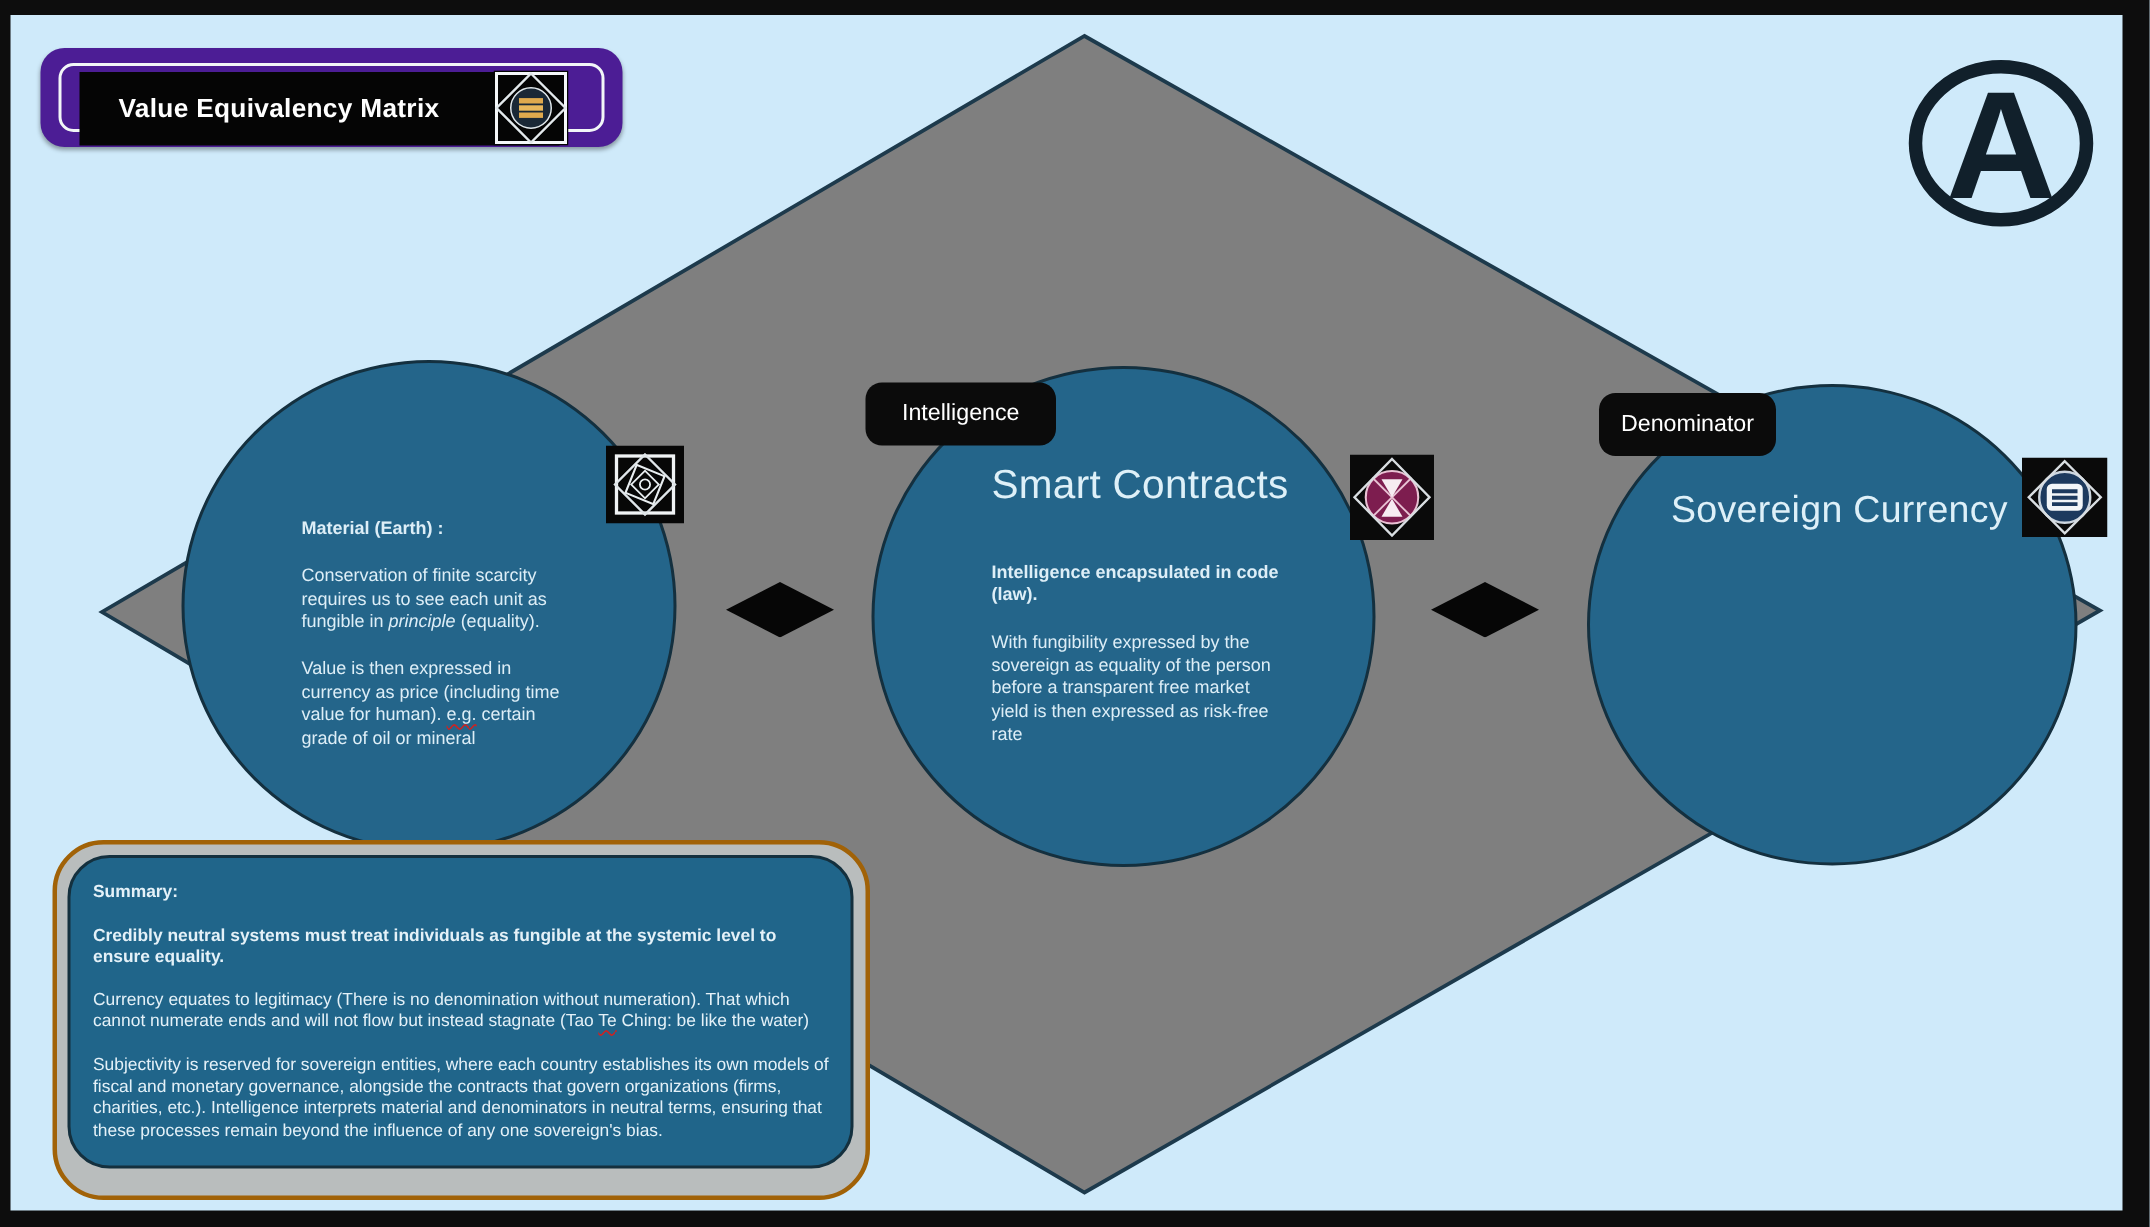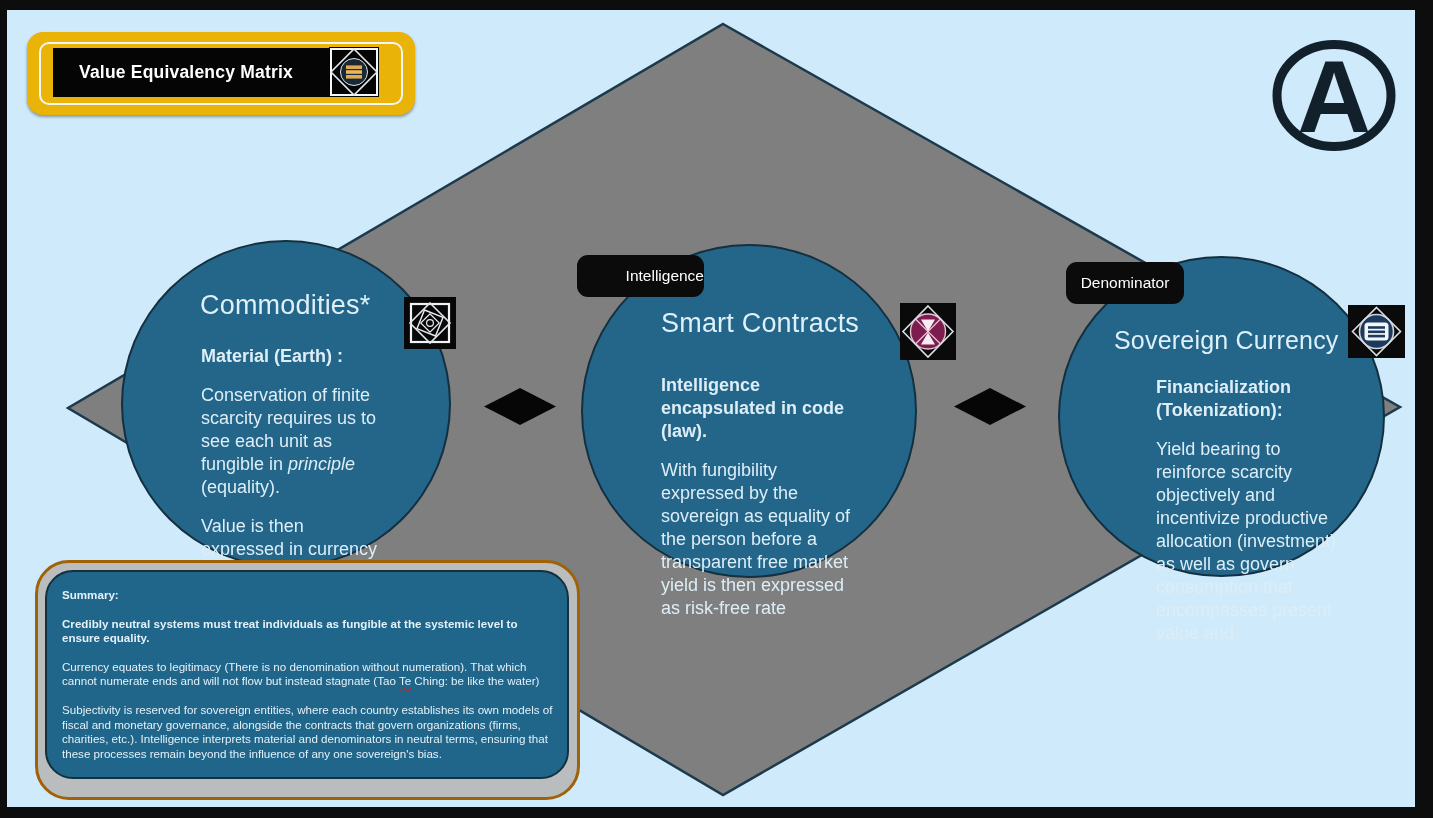--- a/index.html
+++ b/index.html
@@ -14,32 +14,32 @@
   .bgsvg{position:absolute;left:0;top:0;z-index:1;}
   .connector{
     position:absolute;width:72px;height:37px;background:#060606;z-index:3;
     clip-path:polygon(50% 0,100% 50%,50% 100%,0 50%);
   }
   .node{
     position:absolute;border-radius:50%;background:#24658a;border:2px solid #14303f;
     box-sizing:border-box;z-index:2;color:#ddeef7;
   }
   .node .ntitle{position:absolute;font-size:27px;letter-spacing:.2px;color:#def0f8;white-space:nowrap;}
-  .node .ncontent{position:absolute;font-size:18px;line-height:1.28;}
+  .node .ncontent{position:absolute;font-size:12px;line-height:1.28;}
   .node .ncontent p{margin:0 0 16px 0;}
   .node .nhead{font-weight:bold;}
   .it{font-style:italic;margin-top:16px;}
   .misspell{text-decoration:underline wavy #cc2222;text-decoration-thickness:1px;text-underline-offset:2px;}
   .tag{
     position:absolute;background:#0b0b0b;color:#fff;border-radius:11px;z-index:6;
     display:flex;align-items:center;justify-content:center;font-size:15.5px;height:42px;
   }
   .iconbox{position:absolute;z-index:7;line-height:0;}
   .titlebar{
-    position:absolute;left:27px;top:32px;width:388px;height:83px;background:#eab308;
+    position:absolute;left:27px;top:32px;width:388px;height:66px;background:#4c1d95;
     border-radius:16px;z-index:10;box-shadow:0 2px 3px rgba(0,0,0,.35);text-align:center;
   }
   .titlebar .wborder{
     position:absolute;left:12px;top:10px;right:12px;bottom:10px;
     border:2.5px solid #f2f6f8;border-radius:10px;
   }
   .titlebar .blackbox{
     position:absolute;left:26px;top:16px;width:320px;height:49px;background:#050505;
     display:flex;align-items:center;
   }
@@ -64,21 +64,20 @@
 <div class="canvas">
 
   <svg class="bgsvg" width="1433" height="818" viewBox="0 0 1433 818">
     <polygon points="723,24 1400,407 723,795 68,408" fill="#7f7f7f" stroke="#1d3a4c" stroke-width="2.5"></polygon>
   </svg>
 
   <div class="connector" style="left:484px;top:388px;"></div>
   <div class="connector" style="left:954px;top:388px;"></div>
 
   <div class="node" style="left:121px;top:240px;width:330px;height:328px;">
-    <div class="ntitle" style="left:77px;top:48px;">Commodities*</div>
     <div class="ncontent" style="left:78px;top:103px;width:178px;">
       <p class="nhead">Material (Earth) :</p>
       <p>
         <span>Conservation of finite scarcity requires us to see each unit as fungible in </span><em class="it">principle</em><span> (equality).</span>
       </p>
       <p>
         <span>Value is then expressed in currency as price (including time value for human). </span><span class="misspell">e.g.</span><span> certain grade of oil or mineral</span>
       </p>
     </div>
   </div>
@@ -86,27 +85,23 @@
   <div class="node" style="left:581px;top:244px;width:336px;height:334px;">
     <div class="ntitle" style="left:78px;top:62px;">Smart Contracts</div>
     <div class="ncontent" style="left:78px;top:128px;width:196px;">
       <p class="nhead">Intelligence encapsulated in code (law).</p>
       <p>With fungibility expressed by the sovereign as equality of the person before a transparent free market yield is then expressed as risk-free rate</p>
     </div>
   </div>
 
   <div class="node" style="left:1058px;top:256px;width:327px;height:321px;">
     <div class="ntitle" style="left:54px;top:68px;font-size:25px;">Sovereign Currency</div>
-    <div class="ncontent" style="left:96px;top:118px;width:186px;">
-      <p class="nhead">Financialization (Tokenization):</p>
-      <p>Yield bearing to reinforce scarcity objectively and incentivize productive allocation (investment) as well as govern consumption that encompasses present value and</p>
-    </div>
   </div>
 
-  <div class="tag" style="left:577px;top:255px;width:127px;justify-content:flex-end;">
+  <div class="tag" style="left:577px;top:255px;width:127px;">
     <span>Intelligence</span>
   </div>
   <div class="tag" style="left:1066px;top:262px;width:118px;">
     <span>Denominator</span>
   </div>
 
   <div class="iconbox" style="left:404px;top:297px;">
     <svg width="52" height="52" viewBox="0 0 52 52">
       <rect x="0" y="0" width="52" height="52" fill="#070707"></rect>
       <rect x="7" y="7" width="38" height="38" fill="none" stroke="#f0f3f5" stroke-width="2.2"></rect>

